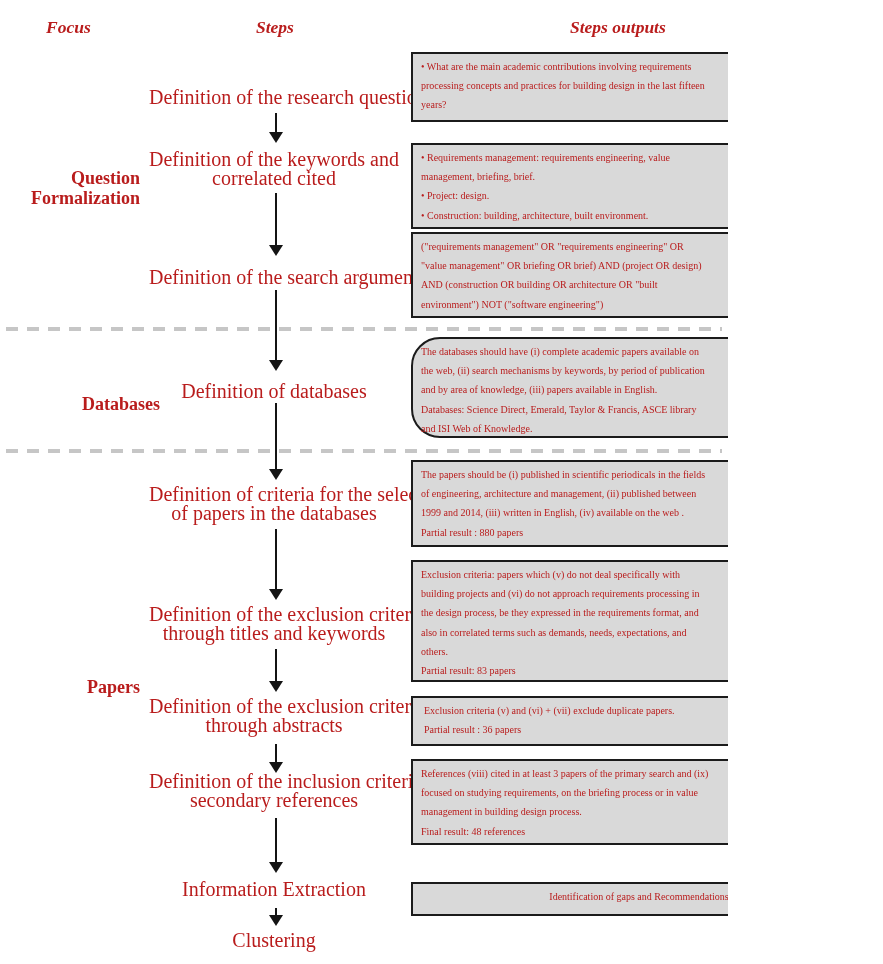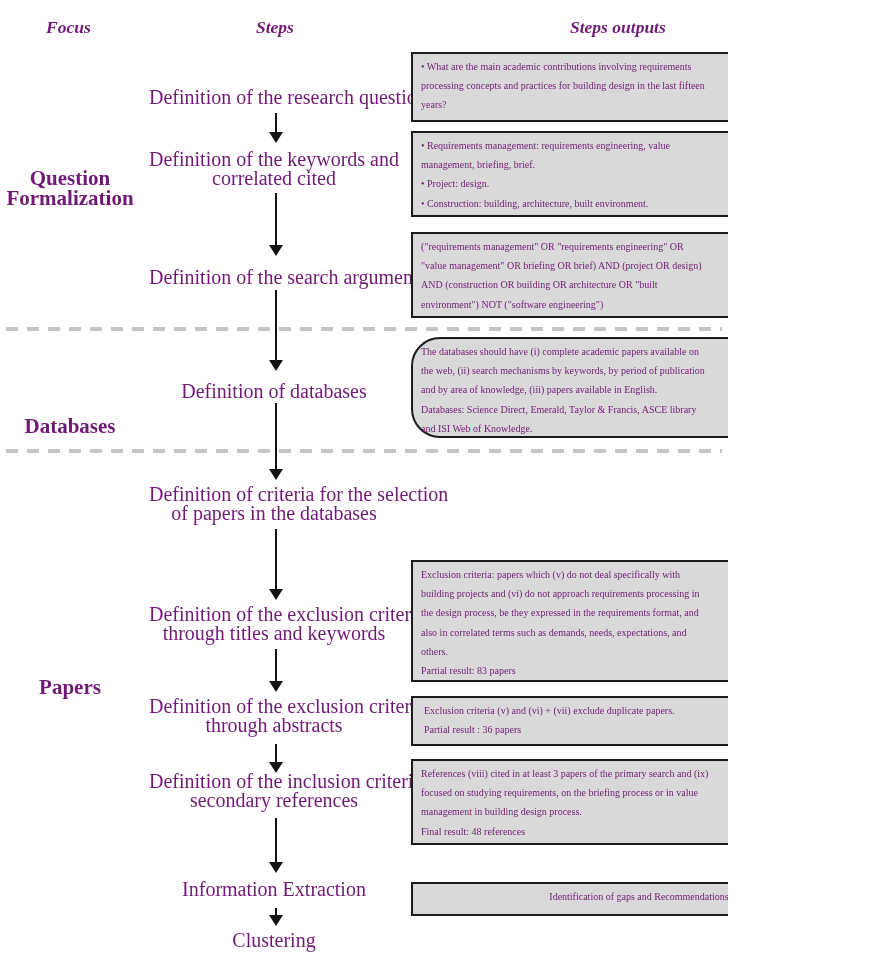--- a/index.html
+++ b/index.html
@@ -1,35 +1,35 @@
 <!DOCTYPE html>
 <html><head>
 <meta charset="utf-8">
 <style>
   html,body{margin:0;padding:0;background:#ffffff;}
   #canvas{
     position:relative;
     width:728px;height:964px;
     background:#ffffff;
     font-family:"Liberation Serif","DejaVu Serif",serif;
-    color:#701a75;
+    color:#b91c1c;
     overflow:hidden;
   }
   .col-header{
     position:absolute;
     font-weight:bold;font-style:italic;
     font-size:17.5px;
     white-space:pre;
   }
   .focus-label{
     position:absolute;
     left:0;width:140px;
-    text-align:center;
+    text-align:right;
     font-weight:bold;
-    font-size:21px;
+    font-size:18px;
     line-height:20px;
     white-space:pre;
   }
   .step-label{
     position:absolute;
     left:149px;width:250px;
     text-align:center;
     font-size:20px;
     line-height:18.5px;
     white-space:pre;
@@ -76,21 +76,21 @@
 
   <div class="col-header" style="left:46px;top:17px;">Focus</div>
   <div class="col-header" style="left:256px;top:17px;">Steps</div>
   <div class="col-header" style="left:570px;top:17px;">Steps outputs</div>
 
   <div class="divider" style="top:327px;"></div>
   <div class="divider" style="top:449px;"></div>
 
   <div class="focus-label" style="top:168px;">Question
 Formalization</div>
-  <div class="focus-label" style="top:416px;">Databases</div>
+  <div class="focus-label" style="top:394px;margin-left:20px;">Databases</div>
   <div class="focus-label" style="top:677px;">Papers</div>
 
   <div class="step-label" style="top:88px;">Definition of the research question</div>
   <div class="step-label" style="top:150px;">Definition of the keywords and
 correlated cited</div>
   <div class="step-label" style="top:268px;">Definition of the search argument</div>
   <div class="step-label" style="top:382px;">Definition of databases</div>
   <div class="step-label" style="top:485px;">Definition of criteria for the selection
 of papers in the databases</div>
   <div class="step-label" style="top:605px;">Definition of the exclusion criteria
@@ -108,33 +108,37 @@
   <div class="arrow" style="top:403px;height:67px;"></div>
   <div class="arrow" style="top:529px;height:61px;"></div>
   <div class="arrow" style="top:649px;height:33px;"></div>
   <div class="arrow" style="top:744px;height:19px;"></div>
   <div class="arrow" style="top:818px;height:45px;"></div>
   <div class="arrow" style="top:908px;height:8px;"></div>
 
   <div class="output-box" style="top:52px;height:70px;">• What are the main academic contributions involving requirements
 processing concepts and practices for building design in the last fifteen
 years?</div>
-  <div class="output-box" style="top:131px;height:86px;">• Requirements management: requirements engineering, value
+  <div class="output-box" style="top:143px;height:86px;">• Requirements management: requirements engineering, value
 management, briefing, brief.
 • Project: design.
 • Construction: building, architecture, built environment.</div>
   <div class="output-box" style="top:232px;height:86px;">("requirements management" OR "requirements engineering" OR
 "value management" OR briefing OR brief) AND (project OR design)
 AND (construction OR building OR architecture OR "built
 environment") NOT ("software engineering")</div>
   <div class="output-box" style="top:337px;height:101px;border-radius:29px;">The databases should have (i) complete academic papers available on
 the web, (ii) search mechanisms by keywords, by period of publication
 and by area of knowledge, (iii) papers available in English.
 Databases: Science Direct, Emerald, Taylor &amp; Francis, ASCE library
 and ISI Web of Knowledge.</div>
+  <div class="output-box" style="top:460px;height:87px;">The papers should be (i) published in scientific periodicals in the fields
+of engineering, architecture and management, (ii) published between
+1999 and 2014, (iii) written in English, (iv) available on the web .
+Partial result : 880 papers</div>
   <div class="output-box" style="top:560px;height:122px;">Exclusion criteria: papers which (v) do not deal specifically with
 building projects and (vi) do not approach requirements processing in
 the design process, be they expressed in the requirements format, and
 also in correlated terms such as demands, needs, expectations, and
 others.
 Partial result: 83 papers</div>
   <div class="output-box" style="top:696px;height:50px;padding-left:11px;">Exclusion criteria (v) and (vi) + (vii) exclude duplicate papers.
 Partial result : 36 papers</div>
   <div class="output-box" style="top:759px;height:86px;">References (viii) cited in at least 3 papers of the primary search and (ix)
 focused on studying requirements, on the briefing process or in value

